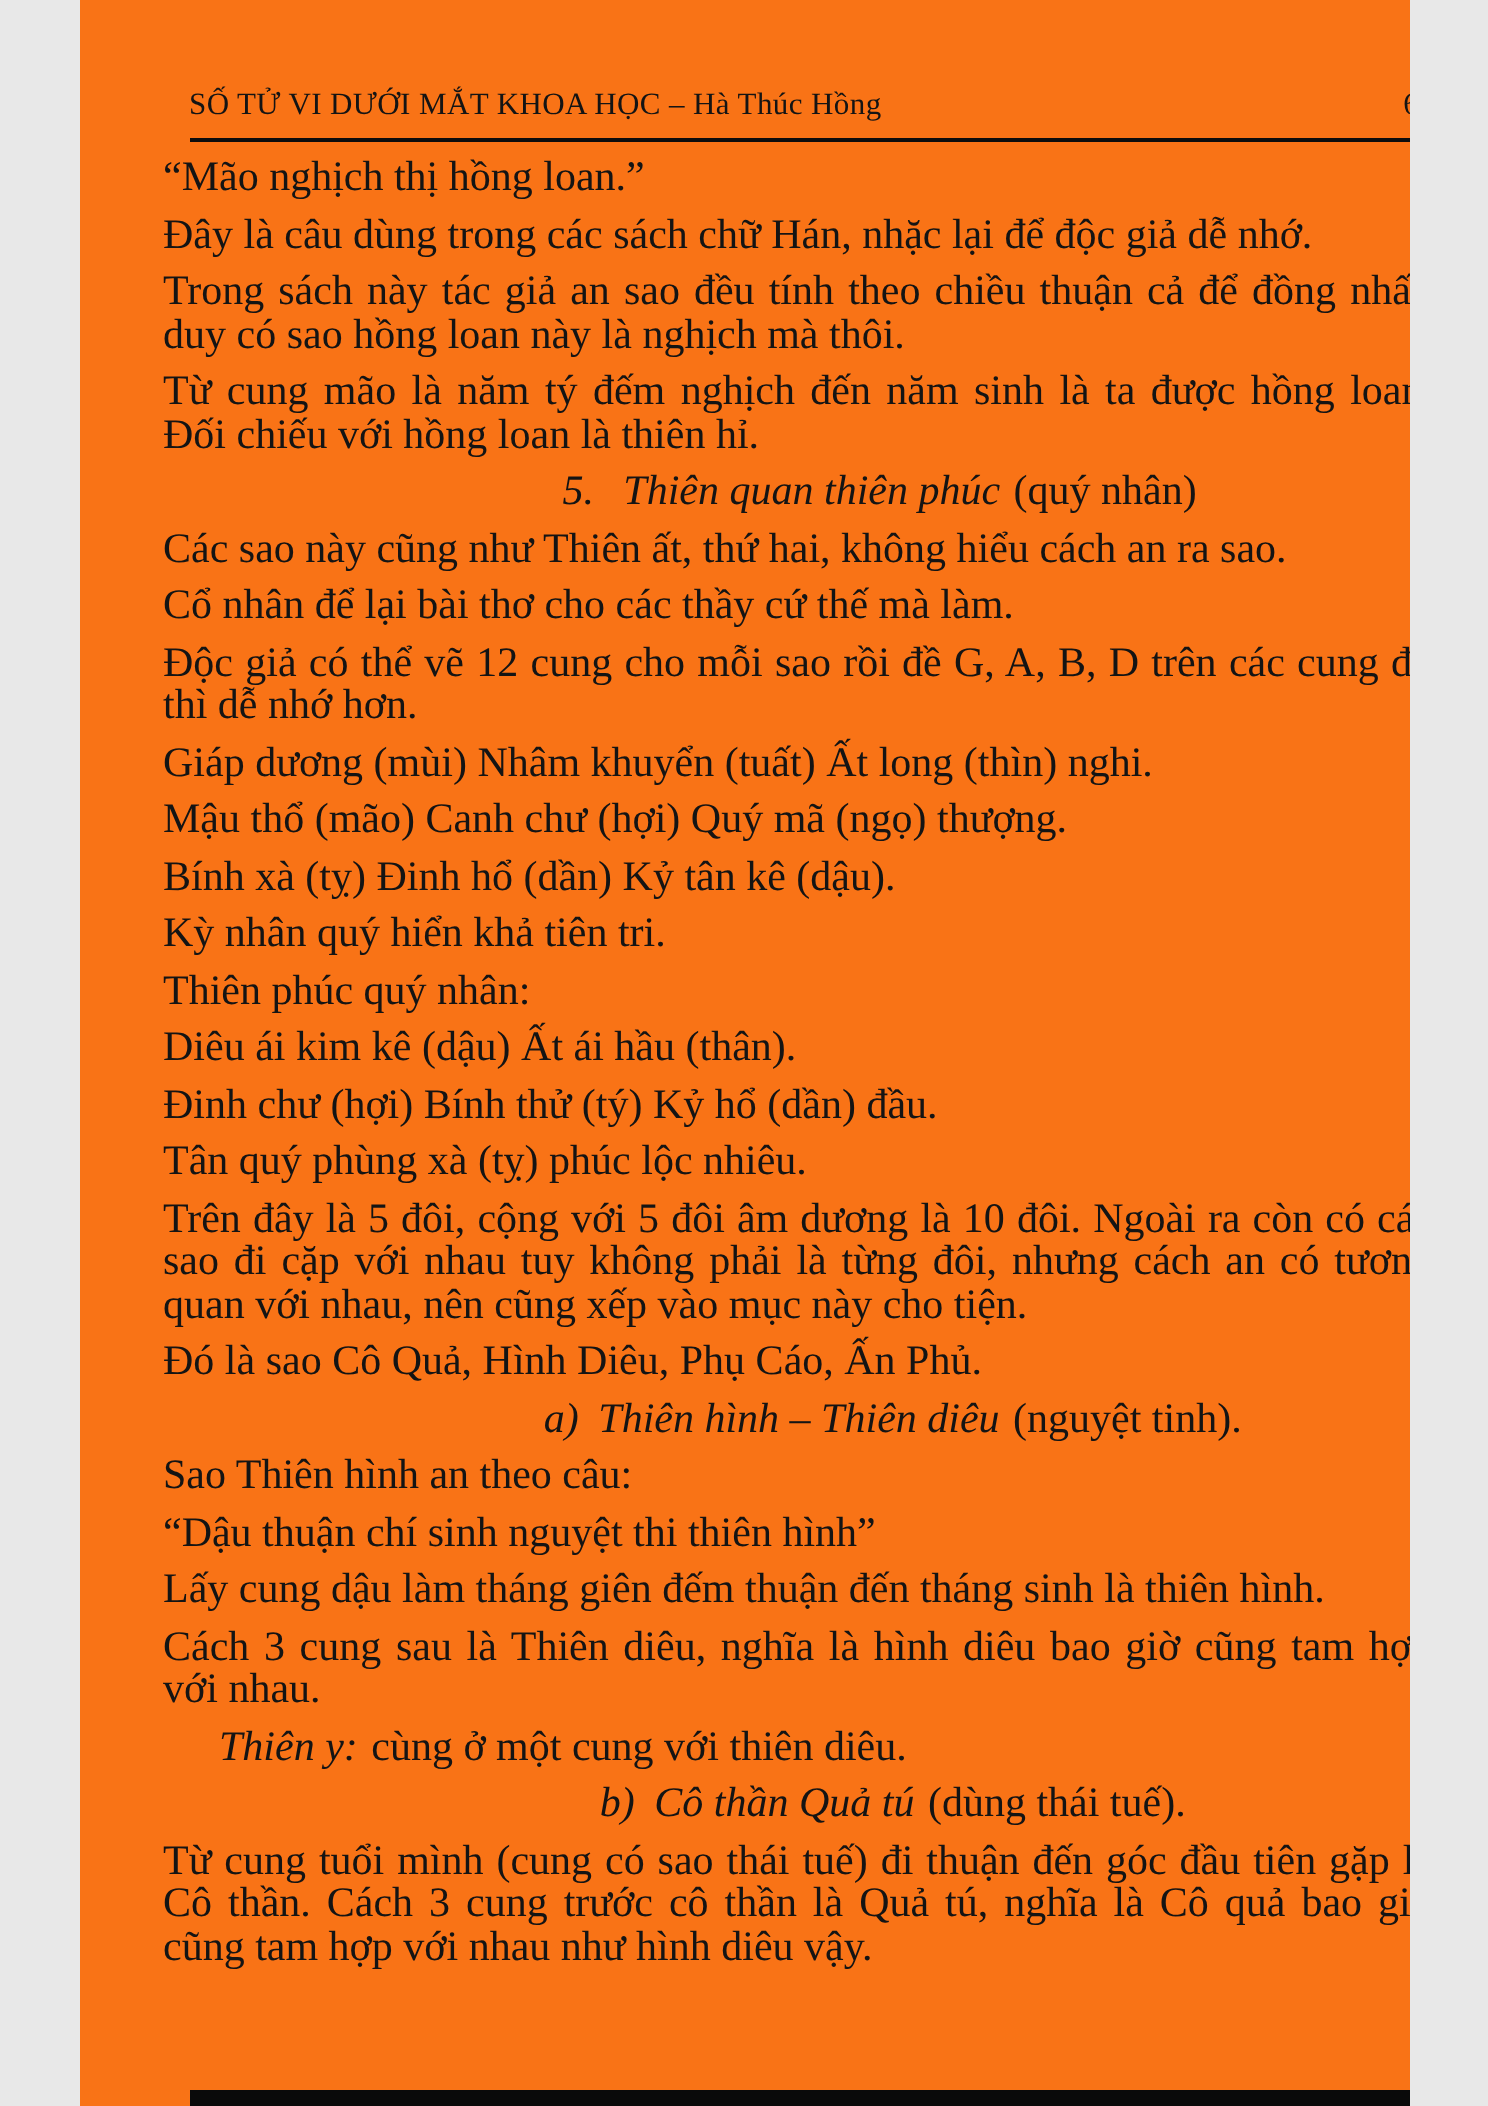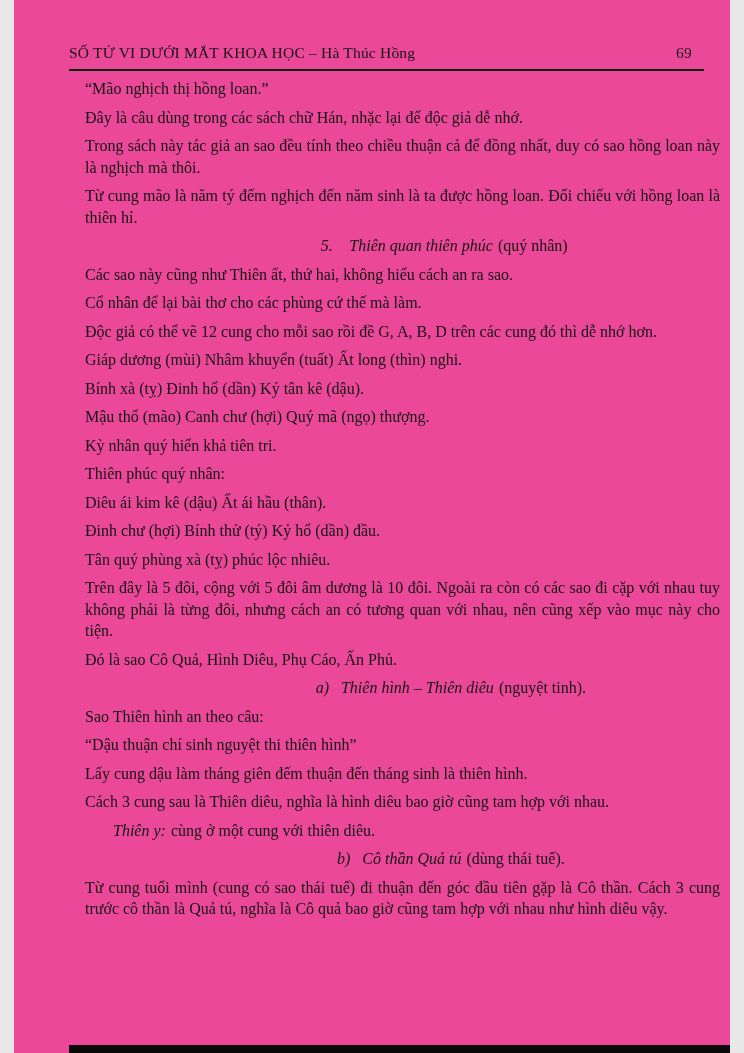--- a/index.html
+++ b/index.html
@@ -2,23 +2,23 @@
 <html><head>
 <meta charset="utf-8">
 <style>
   html, body {
     margin: 0;
     padding: 0;
     background: #e8e8e8;
   }
   .page {
     position: relative;
-    width: 716px;
+    width: 665px;
     height: 1053px;
-    background: #ec4899;
+    background: #f97316;
     font-family: "Liberation Serif", "DejaVu Serif", serif;
     color: #141414;
     overflow: hidden;
     margin: 0 auto;
   }
   .header {
     position: absolute;
     top: 44px;
     left: 55px;
     width: 635px;
@@ -29,23 +29,23 @@
     letter-spacing: 0.2px;
     padding-bottom: 7px;
     border-bottom: 2px solid #0d0d0d;
   }
   .header .page-num {
     padding-right: 12px;
   }
   .content {
     position: absolute;
     top: 78px;
-    left: 71px;
+    left: 42px;
     width: 635px;
-    font-size: 16px;
+    font-size: 21px;
     line-height: 21.5px;
     text-align: justify;
   }
   .content p {
     margin: 0 0 7px 0;
   }
   p.h5 {
     padding-left: 67px;
     font-style: italic;
     text-align: center;
@@ -98,25 +98,25 @@
     <p>“Mão nghịch thị hồng loan.”</p>
     <p>Đây là câu dùng trong các sách chữ Hán, nhặc lại để độc giả dễ nhớ.</p>
     <p>Trong sách này tác giả an sao đều tính theo chiều thuận cả để đồng nhất, duy có sao hồng loan này là nghịch mà thôi.</p>
     <p>Từ cung mão là năm tý đếm nghịch đến năm sinh là ta được hồng loan. Đối chiếu với hồng loan là thiên hỉ.</p>
 
     <p class="h5">
       <span class="num">5.</span><span>Thiên quan thiên phúc</span><span class="suffix">(quý nhân)</span>
     </p>
 
     <p>Các sao này cũng như Thiên ất, thứ hai, không hiểu cách an ra sao.</p>
-    <p>Cổ nhân để lại bài thơ cho các phùng cứ thế mà làm.</p>
+    <p>Cổ nhân để lại bài thơ cho các thầy cứ thế mà làm.</p>
     <p>Độc giả có thể vẽ 12 cung cho mỗi sao rồi đề G, A, B, D trên các cung đó thì dễ nhớ hơn.</p>
     <p>Giáp dương (mùi) Nhâm khuyển (tuất) Ất long (thìn) nghi.</p>
+    <p>Mậu thổ (mão) Canh chư (hợi) Quý mã (ngọ) thượng.</p>
     <p>Bính xà (tỵ) Đinh hổ (dần) Kỷ tân kê (dậu).</p>
-    <p>Mậu thổ (mão) Canh chư (hợi) Quý mã (ngọ) thượng.</p>
     <p>Kỳ nhân quý hiển khả tiên tri.</p>
     <p>Thiên phúc quý nhân:</p>
     <p>Diêu ái kim kê (dậu) Ất ái hầu (thân).</p>
     <p>Đinh chư (hợi) Bính thử (tý) Kỷ hổ (dần) đầu.</p>
     <p>Tân quý phùng xà (tỵ) phúc lộc nhiêu.</p>
     <p>Trên đây là 5 đôi, cộng với 5 đôi âm dương là 10 đôi. Ngoài ra còn có các sao đi cặp với nhau tuy không phải là từng đôi, nhưng cách an có tương quan với nhau, nên cũng xếp vào mục này cho tiện.</p>
     <p>Đó là sao Cô Quả, Hình Diêu, Phụ Cáo, Ấn Phủ.</p>
 
     <p class="hsub">
       <span class="num">a)</span><span>Thiên hình – Thiên diêu</span><span class="suffix">(nguyệt tinh).</span>

